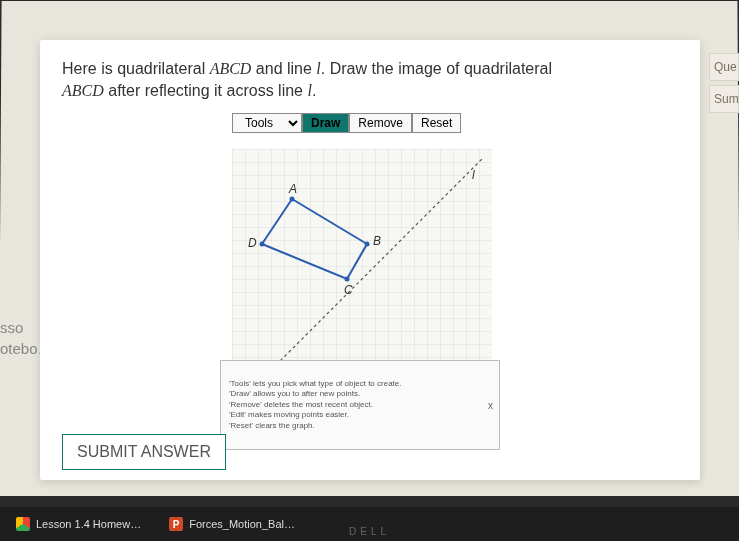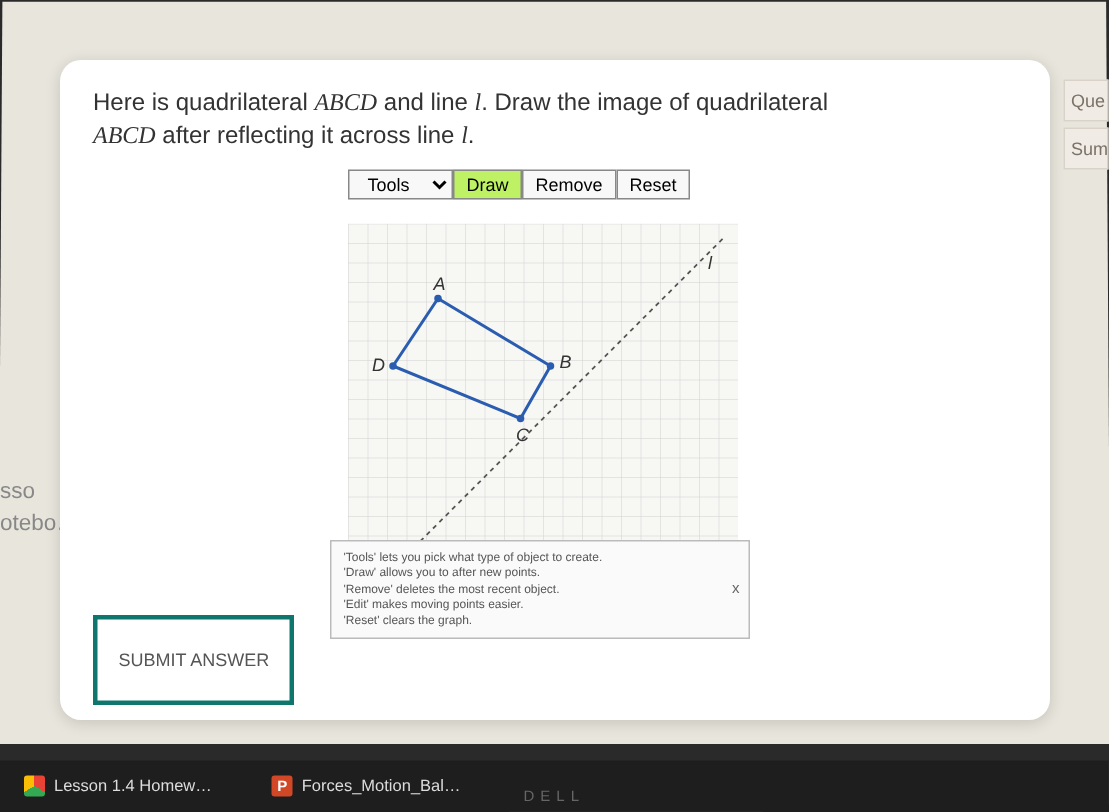--- a/index.html
+++ b/index.html
@@ -20,21 +20,21 @@
     height: 495px;
     transform: perspective(1000px) rotateX(1deg);
   }
   .whitecard {
     position: absolute;
     left: 40px;
     top: 40px;
     width: 660px;
     height: 440px;
     background: #fff;
-    border-radius: 14px;
+    border-radius: 2px;
     box-shadow: 0 2px 10px rgba(0,0,0,0.15);
     padding: 18px 22px;
   }
   .prompt {
     font-size: 16px;
     color: #333;
     line-height: 1.4;
     margin-bottom: 10px;
   }
   .prompt .math { font-style: italic; font-family: Georgia, serif; }
@@ -50,58 +50,58 @@
     font-size: 12px;
     border: 1px solid #888;
     background: #f8f8f8;
     padding: 0 8px;
     cursor: pointer;
   }
   .toolbar select { width: 70px; }
   .toolbar .btn {
     display:inline-flex;align-items:center;justify-content:center;
   }
-  .toolbar .btn.active { background: #bef264; }
+  .toolbar .btn.active { background: #0f766e; font-weight: bold; }
   .graph-wrap {
     position: relative;
     width: 260px;
     height: 260px;
     margin-left: 170px;
     margin-top: 2px;
   }
   svg.graph { display:block; }
   .tipbox {
     position: absolute;
     left: 180px;
     top: 320px;
     width: 280px;
     border: 1px solid #bbb;
     background: #fafafa;
     font-size: 8px;
     color: #555;
-    padding: 6px 8px;
+    padding: 18px 8px;
     line-height: 1.3;
   }
   .tipbox .close {
     position: absolute;
     right: 6px;
     top: 50%;
     transform: translateY(-50%);
     font-size: 10px;
     cursor: pointer;
     color: #666;
   }
   .submit {
     position: absolute;
     bottom: 10px;
     left: 22px;
-    border: 3px solid #0f766e;
+    border: 1px solid #0f766e;
     background: #fff;
-    padding: 20px 14px;
-    font-size: 12px;
+    padding: 8px 14px;
+    font-size: 16px;
     color: #555;
     cursor: pointer;
   }
   .sidetab {
     position: absolute;
     right: 0;
     top: 53px;
     width: 30px;
   }
   .sidetab .t {
@@ -122,21 +122,21 @@
   }
   .leftstub div { margin: 4px 0; }
   .taskbar {
     position: absolute;
     left: 0; right: 0; bottom: 0;
     height: 34px;
     background: #1e1e1e;
     display: flex;
     align-items: center;
     padding: 0 8px;
-    gap: 24px;
+    gap: 12px;
   }
   .task {
     display: flex;
     align-items: center;
     gap: 6px;
     font-size: 11px;
     color: #ddd;
     padding: 4px 8px;
     cursor: pointer;
   }

